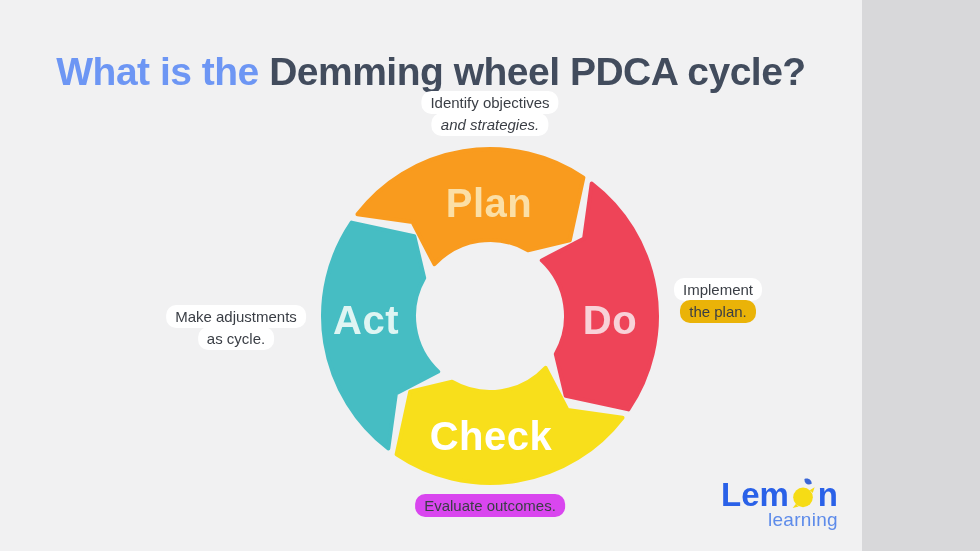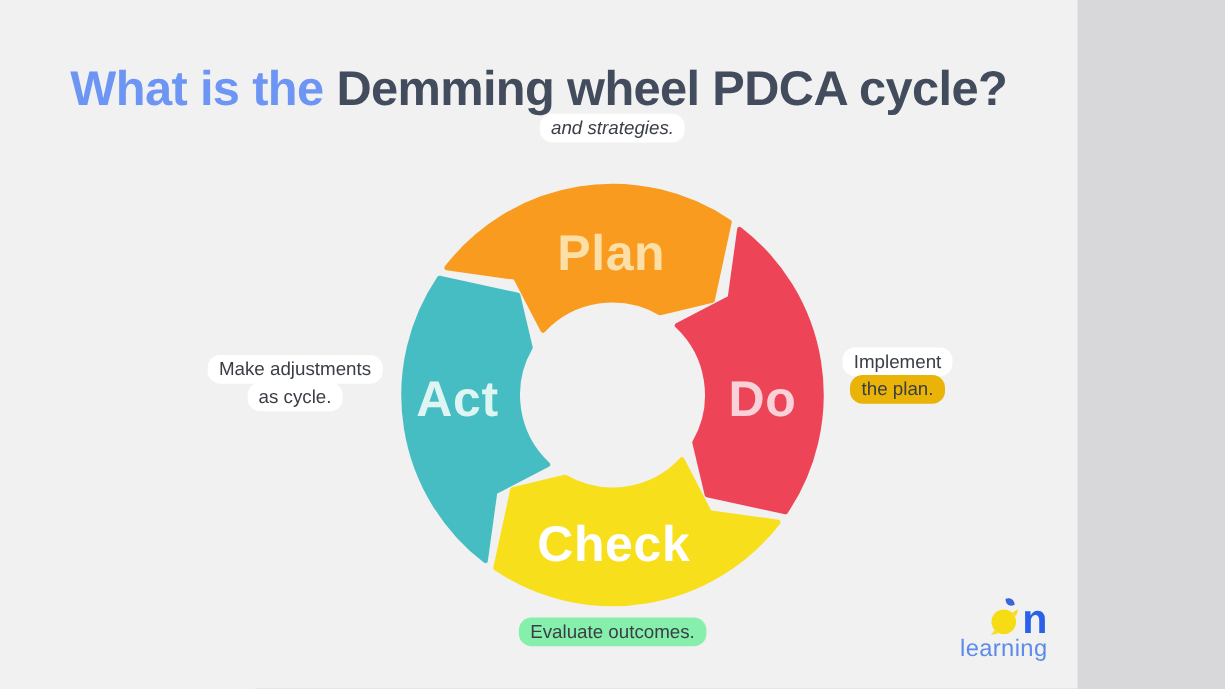--- a/index.html
+++ b/index.html
@@ -22,21 +22,21 @@
     position:absolute;display:flex;flex-direction:column;align-items:center;
     font-size:15px;line-height:19px;z-index:2;
   }
   .pill{
     background:#FFFFFF;border-radius:10px;padding:2px 9px;margin-top:-1px;
     white-space:nowrap;
   }
   .caption-top{left:490px;top:92px;transform:translateX(-50%);}
   .caption-right{left:718px;top:279px;transform:translateX(-50%);}
   .caption-bottom{left:490px;top:495px;transform:translateX(-50%);}
-  .caption-left{left:236px;top:285px;transform:translateX(-50%);text-align:right;}
+  .caption-left{left:236px;top:306px;transform:translateX(-50%);text-align:right;}
   .logo{
     position:absolute;right:24px;bottom:20px;
     display:flex;flex-direction:column;align-items:flex-end;z-index:2;
   }
   .logo-word{display:flex;align-items:center;font-size:33px;font-weight:bold;line-height:1;}
   .logo-word svg{margin:0 1px;transform:translateY(-1px);}
   .logo-sub{font-size:19px;margin-top:-2px;letter-spacing:0.3px;}
 </style>
 </head>
 <body>
@@ -50,39 +50,41 @@
       <text x="489" y="203" fill="#FBDFA6" text-anchor="middle" dominant-baseline="central" class="seg-label">Plan</text>
       <path d="M 591.7 183.5 A 167 167 0 0 1 628.4 409.4 L 565.7 395.8 L 555.8 354.0 A 76 76 0 0 0 541.8 260.4 L 584.1 238.4 Z" fill="#EE4458" stroke="#EE4458" stroke-width="4" stroke-linejoin="round"></path>
       <text x="610" y="320" fill="#F8D2D8" text-anchor="middle" dominant-baseline="central" class="seg-label">Do</text>
       <path d="M 622.5 417.7 A 167 167 0 0 1 396.6 454.4 L 410.2 391.7 L 452.0 381.8 A 76 76 0 0 0 545.6 367.8 L 567.6 410.1 Z" fill="#F8DF1B" stroke="#F8DF1B" stroke-width="4" stroke-linejoin="round"></path>
       <text x="491" y="436" fill="#FFFFFF" text-anchor="middle" dominant-baseline="central" class="seg-label">Check</text>
       <path d="M 388.3 448.5 A 167 167 0 0 1 351.6 222.6 L 414.3 236.2 L 424.2 278.0 A 76 76 0 0 0 438.2 371.6 L 395.9 393.6 Z" fill="#46BDC3" stroke="#46BDC3" stroke-width="4" stroke-linejoin="round"></path>
       <text x="366" y="320" fill="#DFF5F3" text-anchor="middle" dominant-baseline="central" class="seg-label">Act</text>
     </svg>
 
   <div class="caption caption-top" style="color: rgb(58, 62, 69);">
+    <span class="pill" style="background: rgb(255, 255, 255);">Identify objectives</span>
     <span class="pill" style="background: rgb(255, 255, 255); font-style: italic;">and strategies.</span>
   </div>
 
   <div class="caption caption-right" style="color: rgb(58, 62, 69);">
     <span class="pill" style="background: rgb(255, 255, 255);">Implement</span>
     <span class="pill" style="background: #eab308;">the plan.</span>
   </div>
 
   <div class="caption caption-bottom" style="color: rgb(58, 62, 69);">
-    <span class="pill" style="background: #86efac;">Evaluate outcomes.</span>
+    <span class="pill" style="background: #d946ef;">Evaluate outcomes.</span>
   </div>
 
   <div class="caption caption-left" style="color: rgb(58, 62, 69);">
     <span class="pill" style="background: rgb(255, 255, 255);">Make adjustments</span>
     <span class="pill" style="background: rgb(255, 255, 255);">as cycle.</span>
   </div>
 
   <div class="logo">
     <div class="logo-word" style="color: rgb(42, 97, 232);">
+      <span>Lem</span>
       <svg width="27" height="31" viewBox="0 0 28 32">
         <path d="M15 1 C19 -0.5, 22.5 2, 22.5 6 C18.5 8, 14.8 5.8, 15 1 Z" fill="#3A66D6"></path>
         <g>
           <circle cx="13.5" cy="20" r="10.2" fill="#F6DC15"></circle>
           <path d="M20.5 12.5 L25.5 9.5 L23.6 15.5 Z" fill="#F6DC15"></path>
           <path d="M6 27 L2.8 31 L9 29.6 Z" fill="#F6DC15"></path>
         </g>
       </svg>
       <span>n</span>
     </div>

